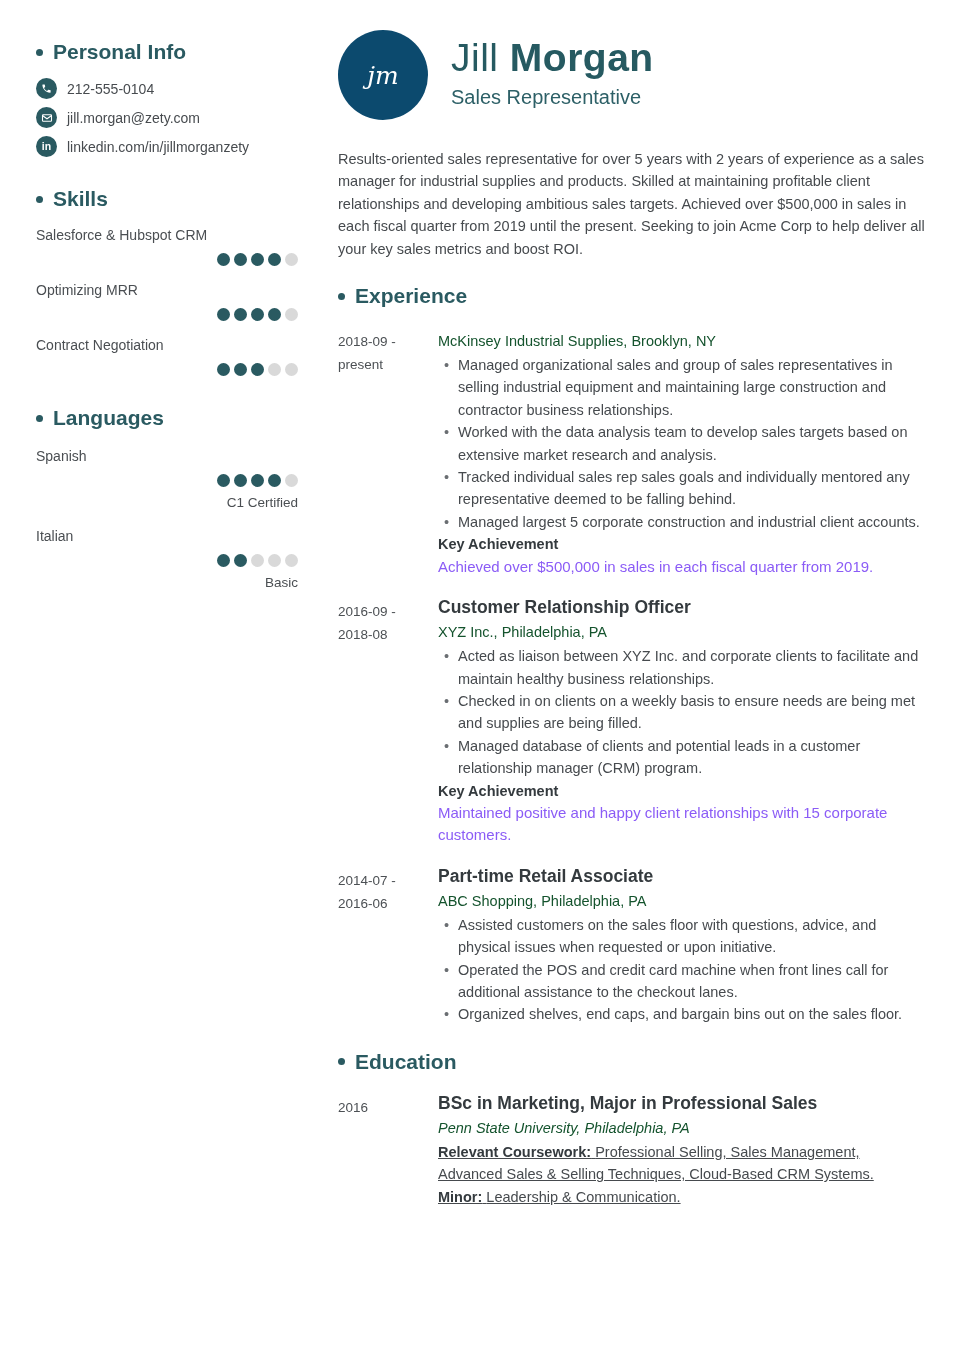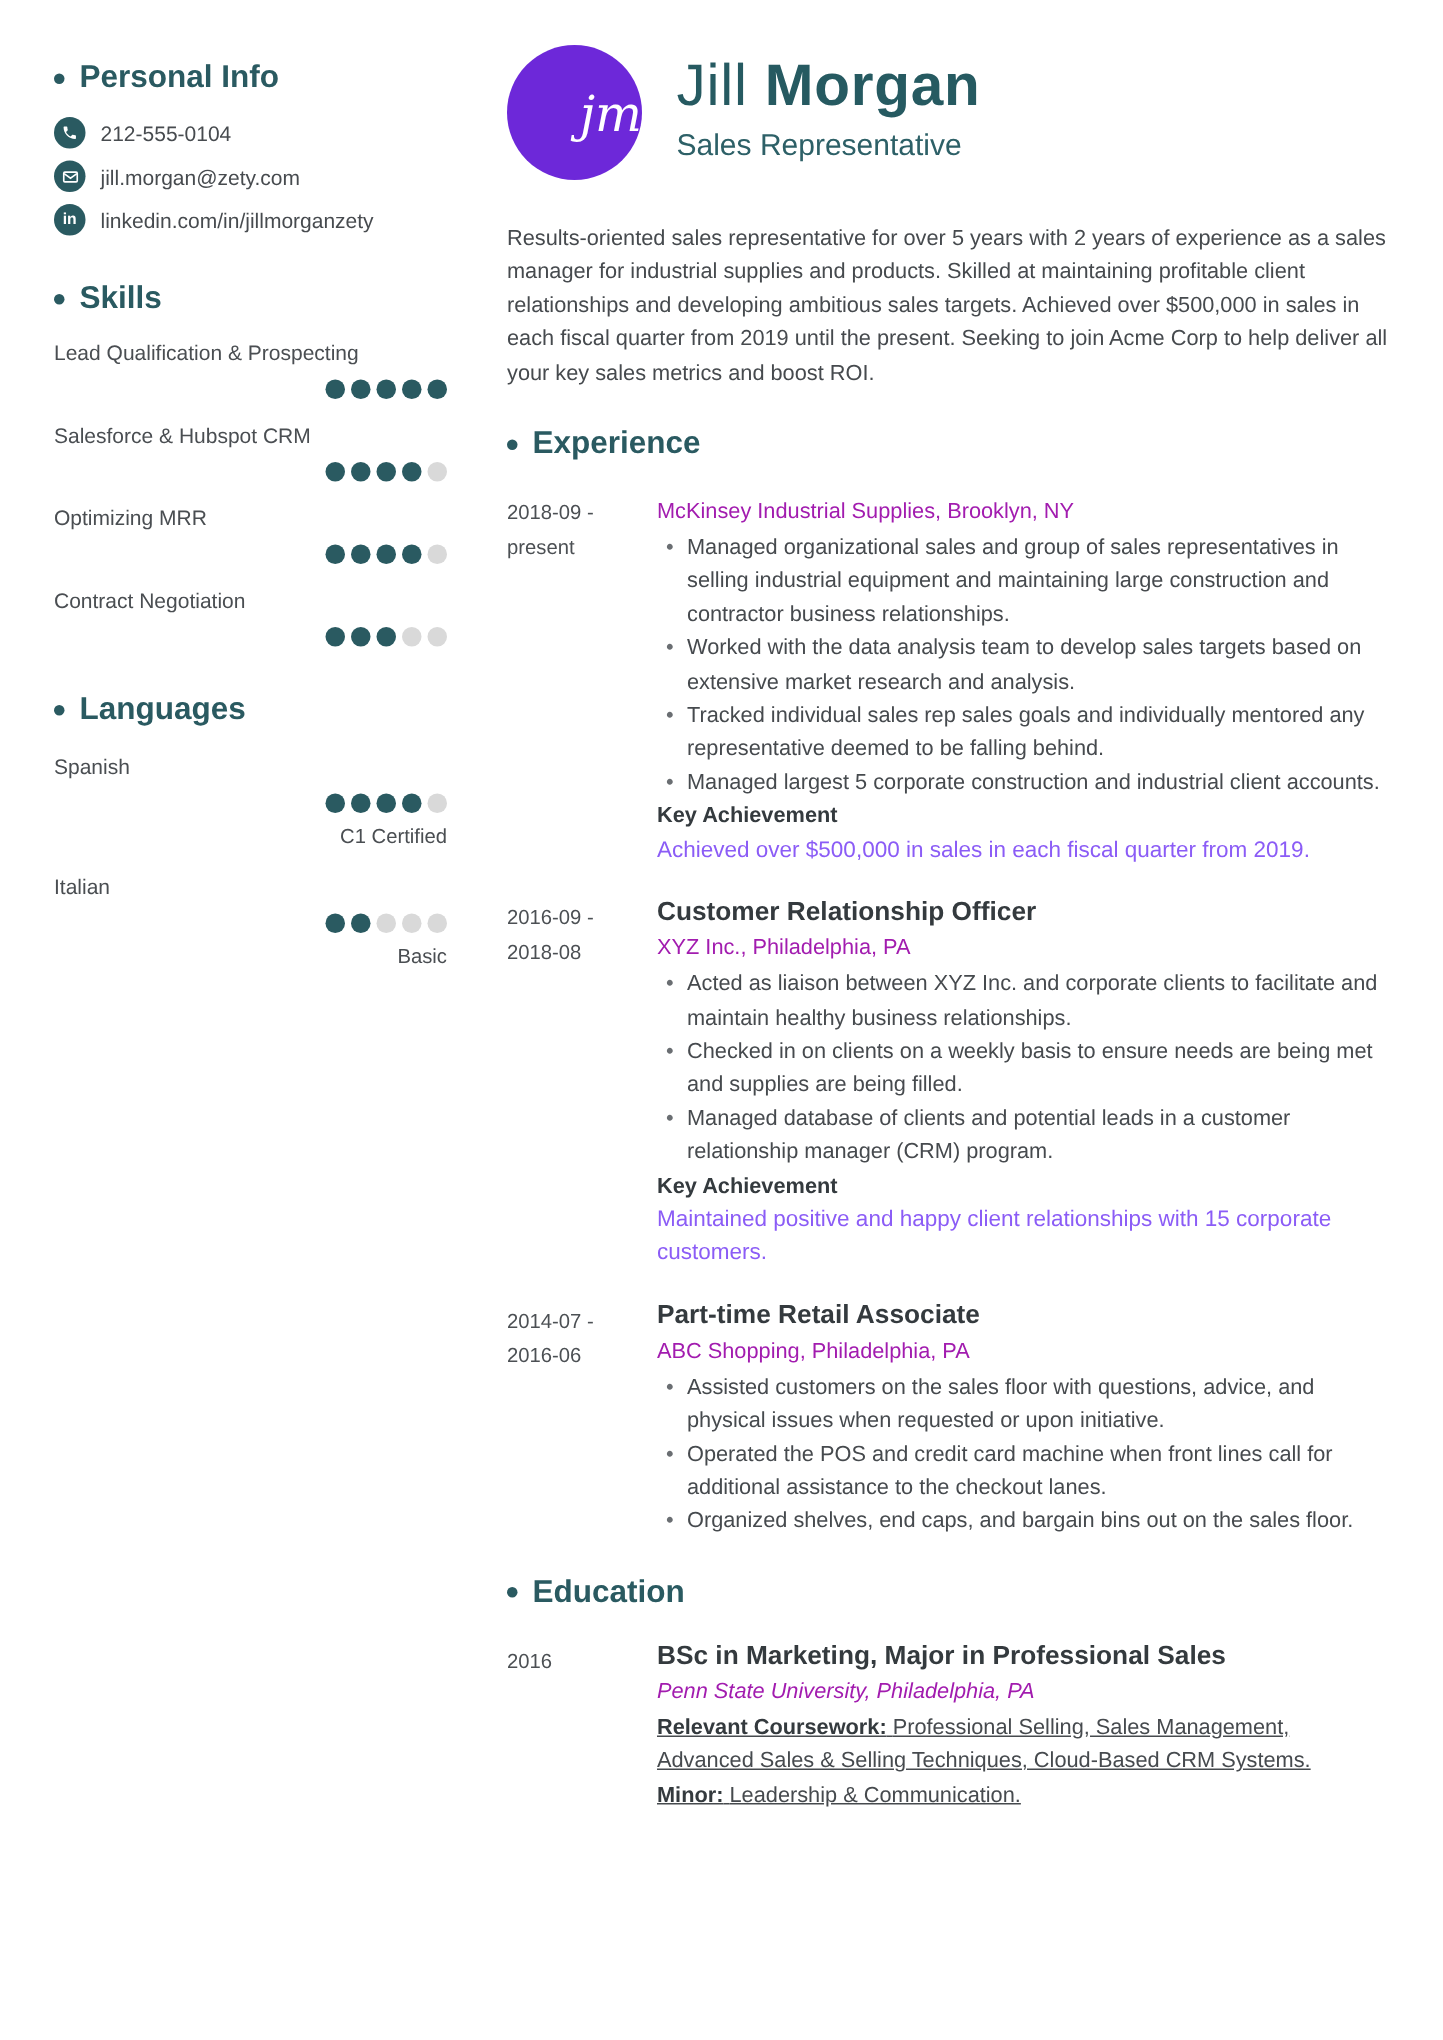--- a/index.html
+++ b/index.html
@@ -22,35 +22,35 @@
   .skill { margin-top:16px; }
   .skill-label { font-size:14px; color:#4a4e52; }
   .dots { display:flex; justify-content:flex-end; gap:4px; margin-top:10px; }
   .dot { width:13px; height:13px; border-radius:50%; background:#d9d9d9; }
   .dot.filled { background:#2a5a61; }
   .level-label { text-align:right; font-size:13.5px; color:#4a4e52; margin-top:8px; }
   .lang { margin-top:18px; }
   
   .main { position:absolute; left:338px; top:30px; width:588px; }
   .header-row { display:flex; }
-  .avatar { width:90px; height:90px; border-radius:50%; background:#6d28d9; color:#fff;
-    display:flex; align-items:center; justify-content:flex-end;
-    font-family:"DejaVu Serif", serif; font-style:italic; font-size:33px; flex:none; }
+  .avatar { width:90px; height:90px; border-radius:50%; background:#0c4a6e; color:#fff;
+    display:flex; align-items:center; justify-content:center;
+    font-family:"DejaVu Serif", serif; font-style:italic; font-size:25px; flex:none; }
   .name-block { margin-left:23px; padding-top:6px; }
   .name { font-size:39px; color:#265a61; line-height:1.15; letter-spacing:0.5px; }
   .name .first { font-weight:400; }
   .name .last { font-weight:700; }
   .job-title { font-size:20px; color:#2d6067; margin-top:5px; }
   .summary { margin-top:28px; font-size:14.5px; line-height:22.4px; color:#464a4e; }
   .section { margin-top:24px; }
   .section-entries { }
   .entry { display:grid; grid-template-columns:100px 1fr; margin-top:19px; }
   .entry-dates { font-size:13.5px; color:#4c5054; line-height:23px; padding-top:3px; }
   .entry-title { font-size:17.5px; font-weight:700; color:#343a3e; }
-  .entry-company { font-size:14.5px; color:#a21caf; margin-top:6px; }
+  .entry-company { font-size:14.5px; color:#14532d; margin-top:6px; }
   .entry-company.italic { font-style:italic; }
   ul.bullets { list-style:none; margin:5px 0 0 0; padding:0; }
   ul.bullets li { position:relative; padding-left:20px; font-size:14.5px; line-height:22.4px; color:#464a4e; }
   ul.bullets li::before { content:"\2022"; position:absolute; left:6px; color:#6a6e72; }
   .ka-label { font-weight:700; color:#343a3e; font-size:14.5px; line-height:22.4px; }
   .ka-text { font-size:15px; line-height:22.4px; color:#8b5cf6; }
   .edu-line { font-size:14.5px; line-height:22.4px; color:#464a4e;text-decoration:underline; }
   .edu-line .lbl { font-weight:700; color:#343a3e; }
   .cert-row { display:grid; grid-template-columns:100px 1fr; margin-top:14px; align-items:baseline; }
   .cert-date { font-size:13.5px; color:#4c5054; }
@@ -93,30 +93,20 @@
         <span>linkedin.com/in/jillmorganzety</span>
       </div>
     </div>
 
     <div class="side-section">
       <div class="sec-head">
         <span class="bullet"></span>
         <span>Skills</span>
       </div>
       <div class="skill">
-        <div class="skill-label">Lead Qualification &amp; Prospecting</div>
-        <div class="dots">
-            <span class="dot filled"></span>
-            <span class="dot filled"></span>
-            <span class="dot filled"></span>
-            <span class="dot filled"></span>
-            <span class="dot filled"></span>
-          </div>
-      </div>
-      <div class="skill">
         <div class="skill-label">Salesforce &amp; Hubspot CRM</div>
         <div class="dots">
             <span class="dot filled"></span>
             <span class="dot filled"></span>
             <span class="dot filled"></span>
             <span class="dot filled"></span>
             <span class="dot"></span>
           </div>
       </div>
       <div class="skill">

